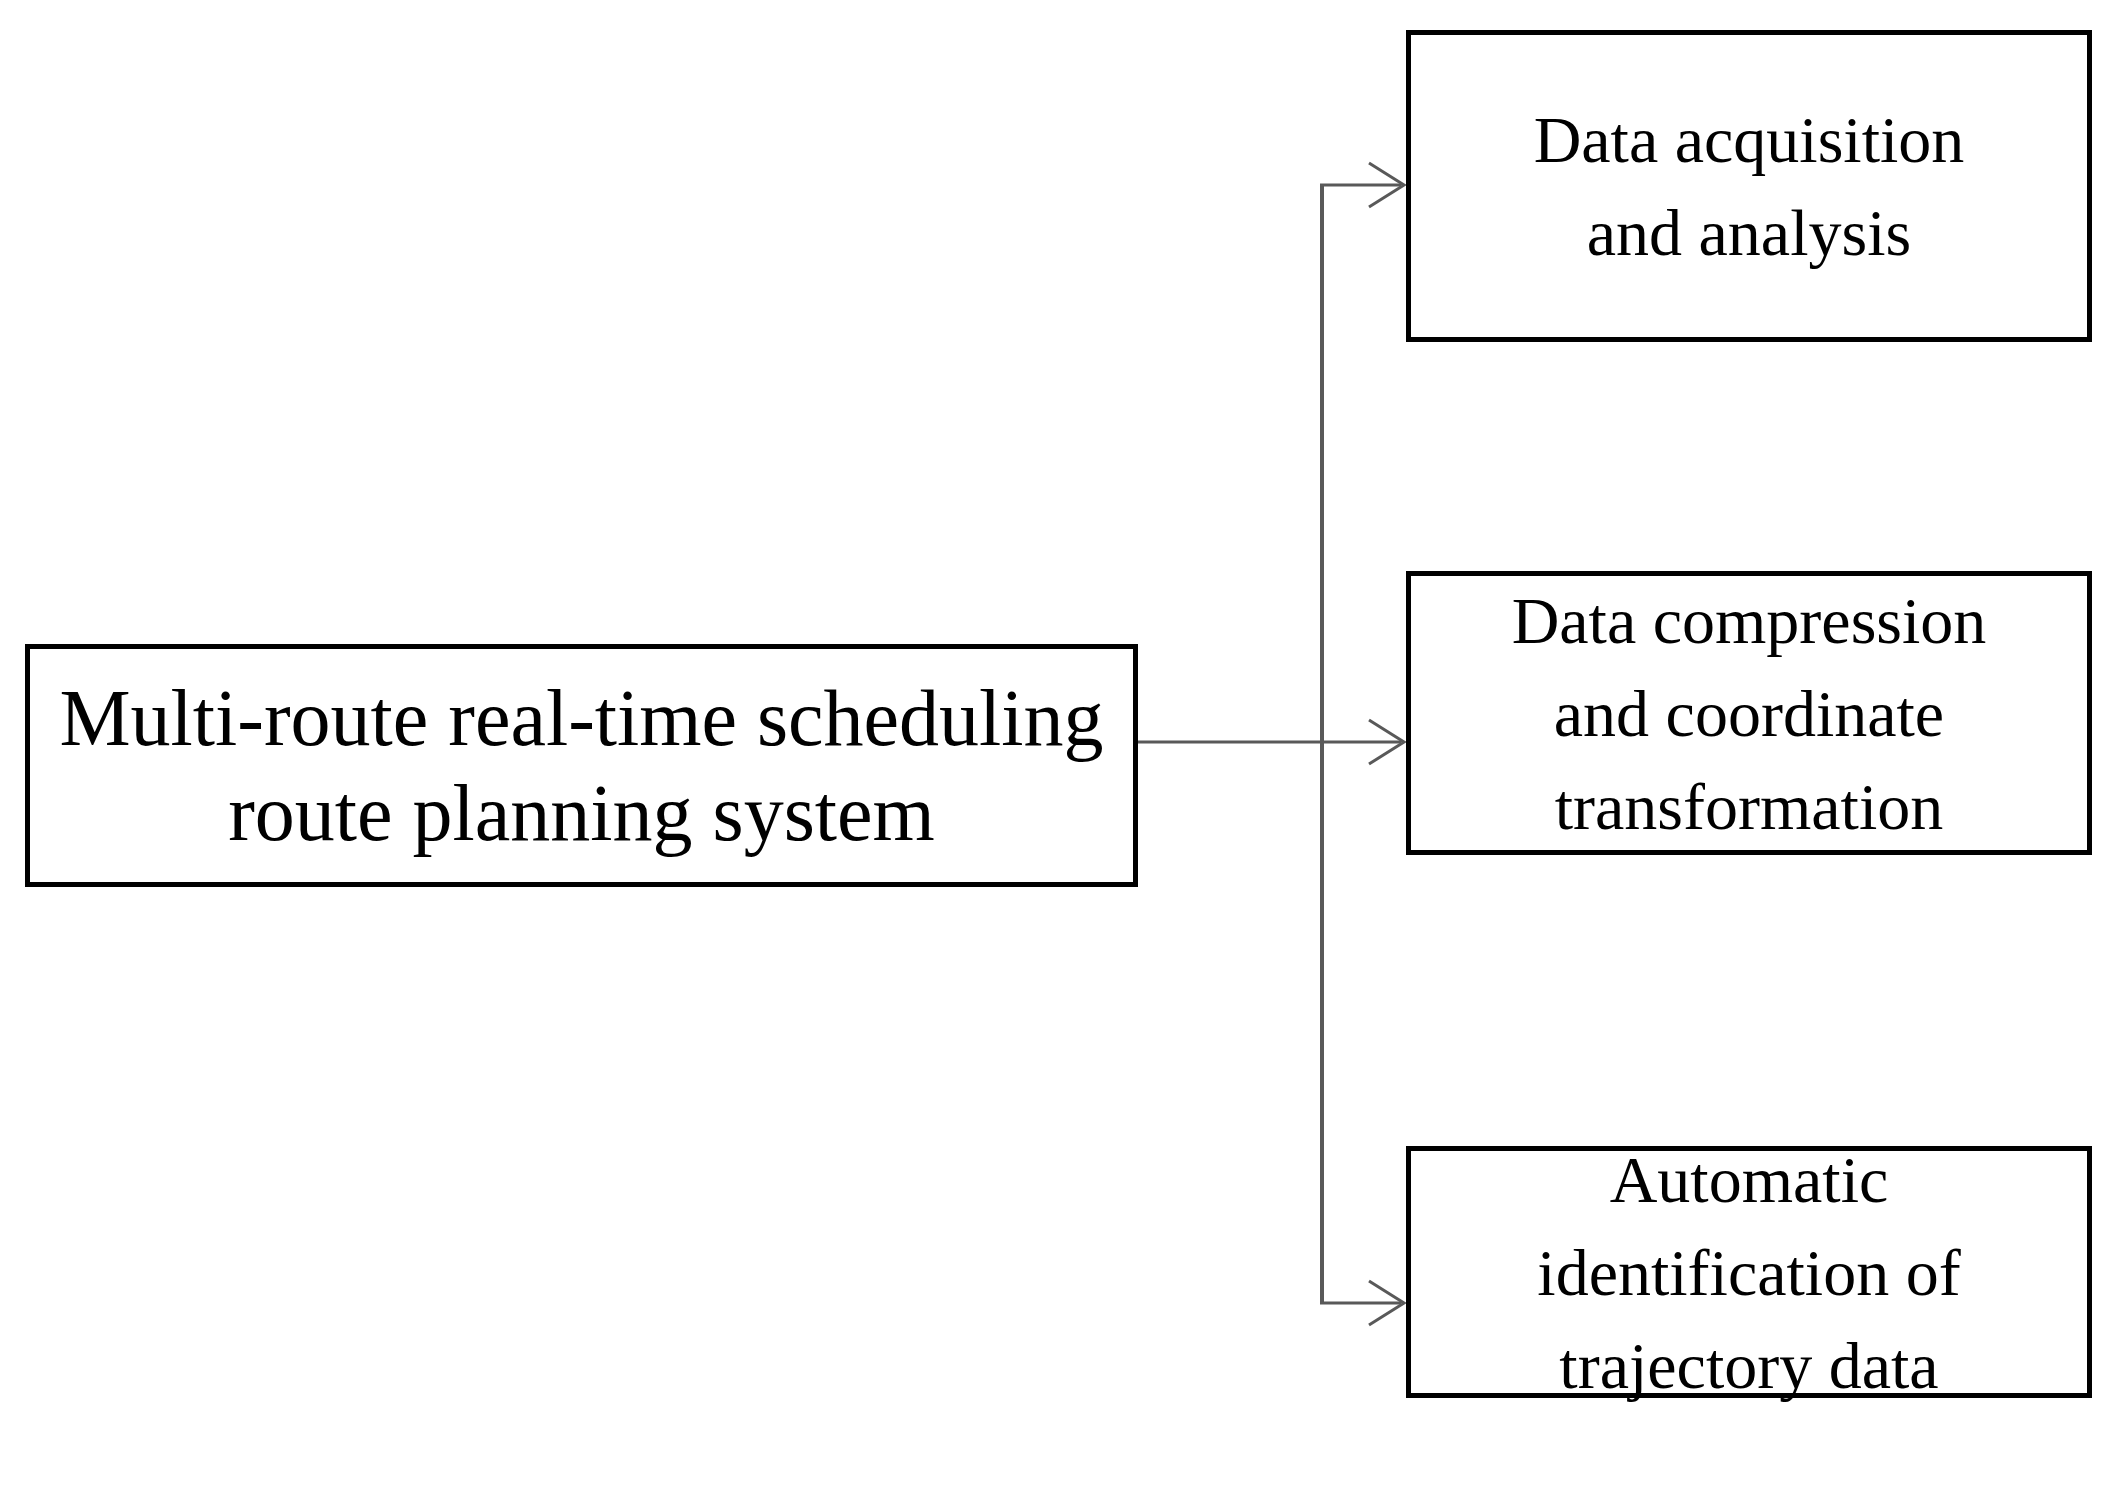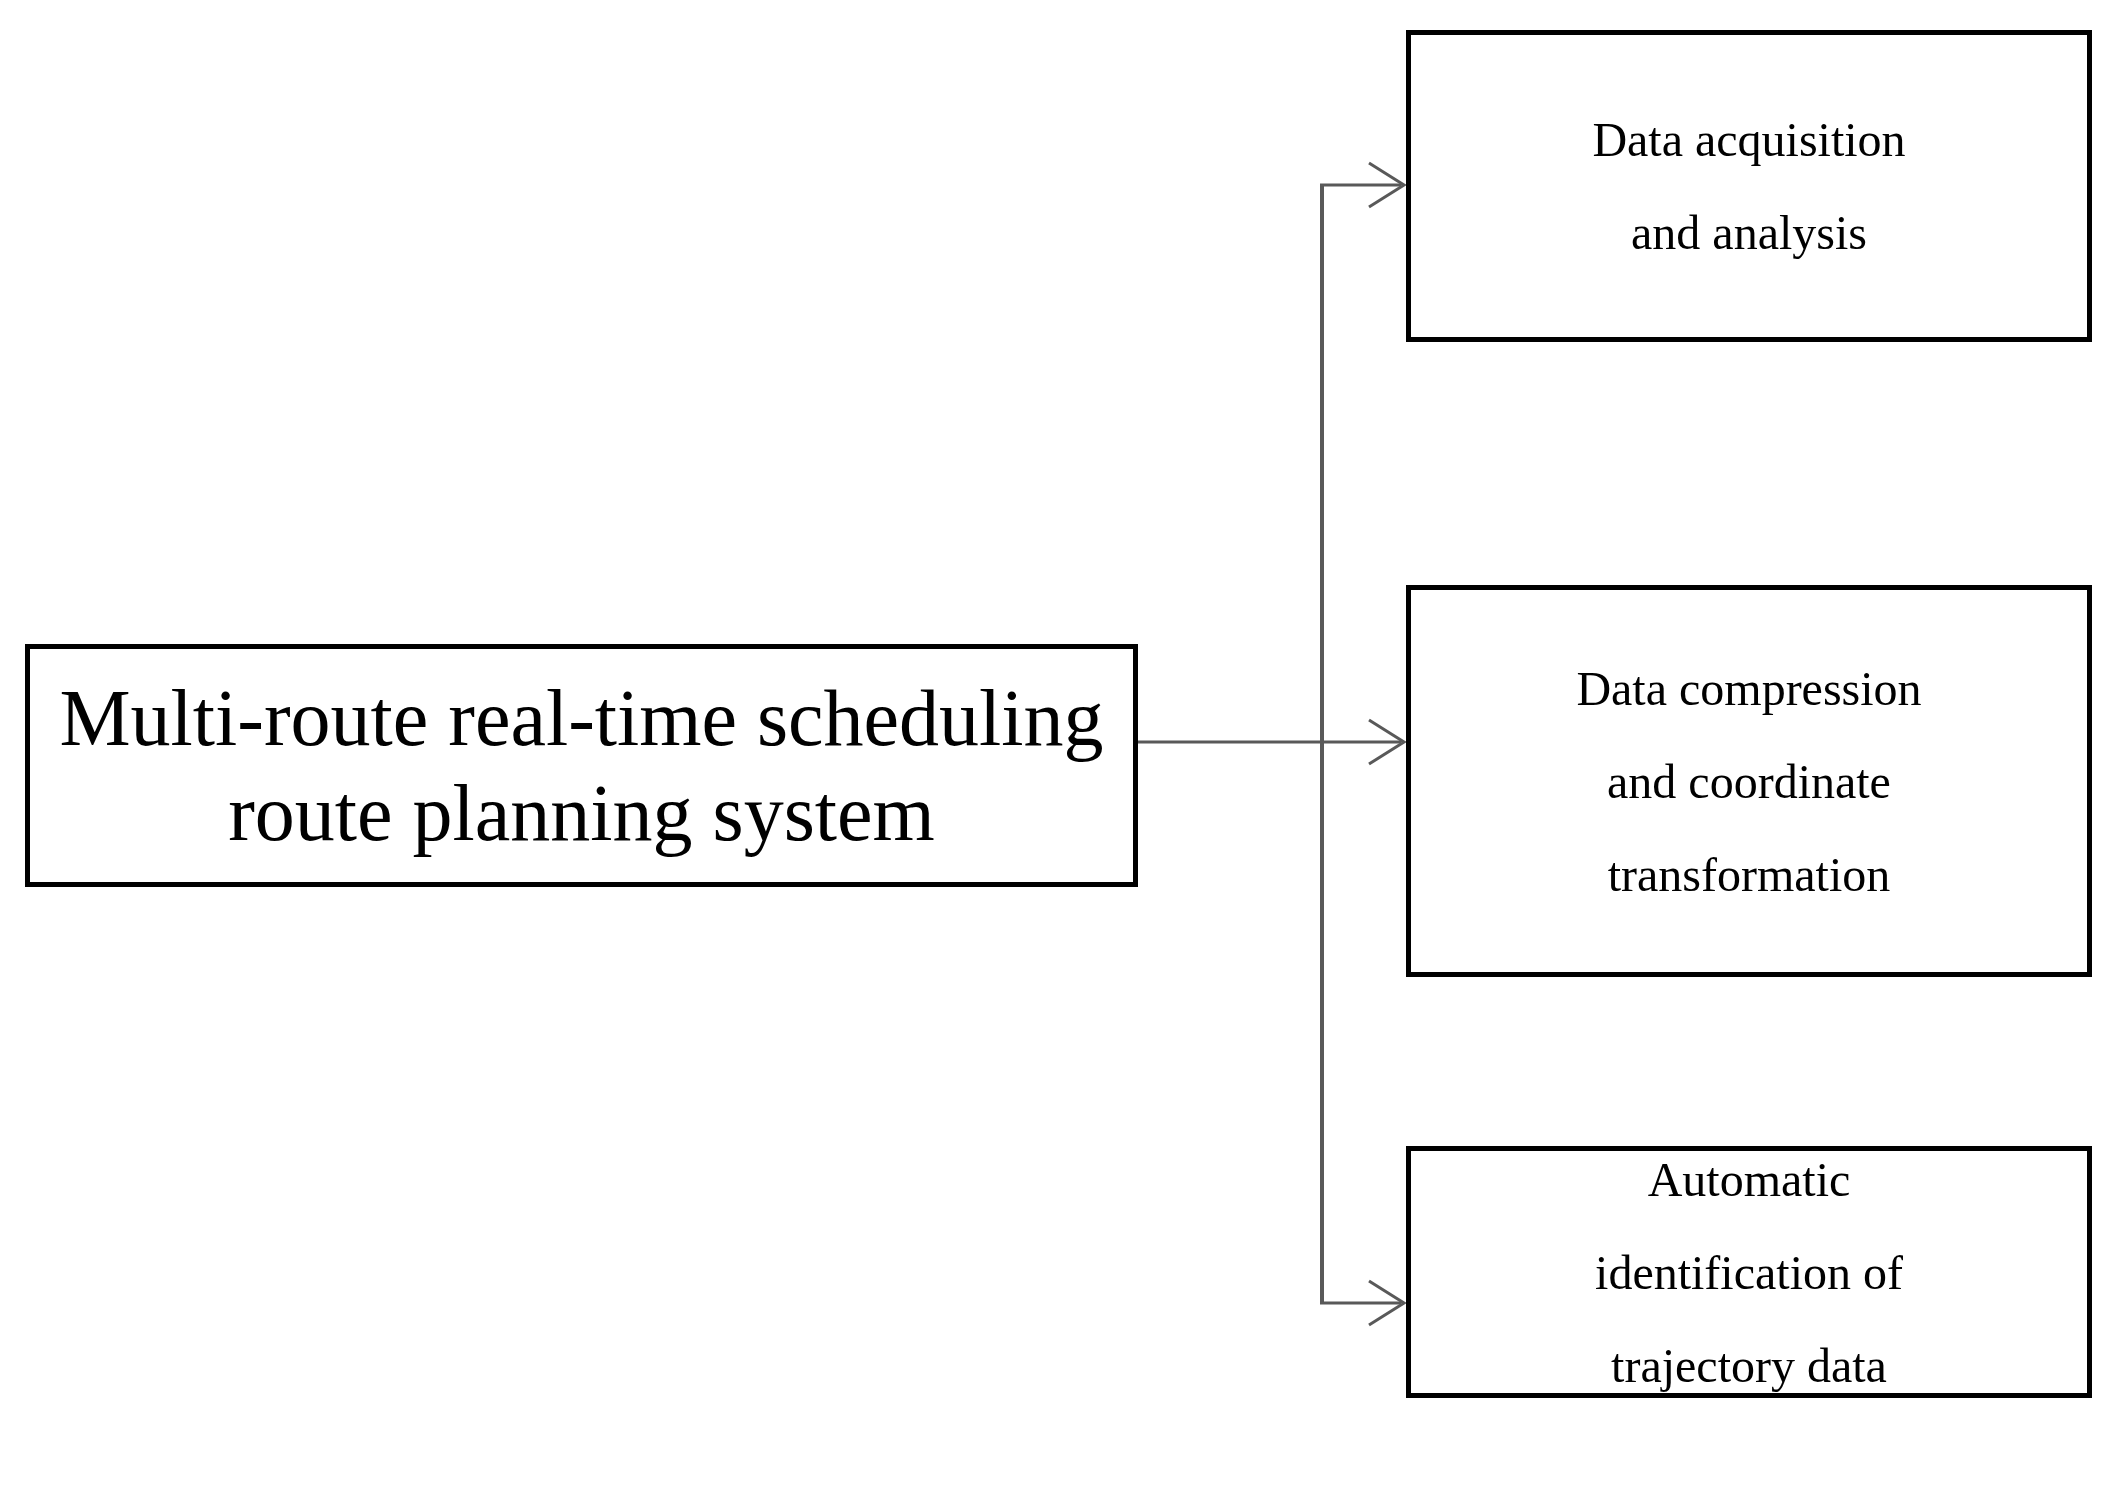--- a/index.html
+++ b/index.html
@@ -43,23 +43,23 @@
   }
   .root-box {
     left: 25px; top: 644px;
     width: 1113px; height: 243px;
   }
   .root-box .label { font-size: 80px; line-height: 95px; }
   .child-box {
     left: 1406px;
     width: 686px;
   }
-  .child-box .label { font-size: 48px; line-height: 93px; }
+  .child-box .label { font-size: 66px; line-height: 93px; }
   .box-acquisition { top: 30px;  height: 312px; }
-  .box-compression { top: 585px; height: 392px; }
+  .box-compression { top: 571px; height: 284px; }
   .box-trajectory  { top: 1146px; height: 252px; }
 </style>
 </head>
 <body>
 
 <div class="canvas">
 
   <svg class="connectors" viewBox="0 0 2118 1495" xmlns="http://www.w3.org/2000/svg">
 
     <line x1="1138" y1="742" x2="1401" y2="742" stroke-width="3"></line>

